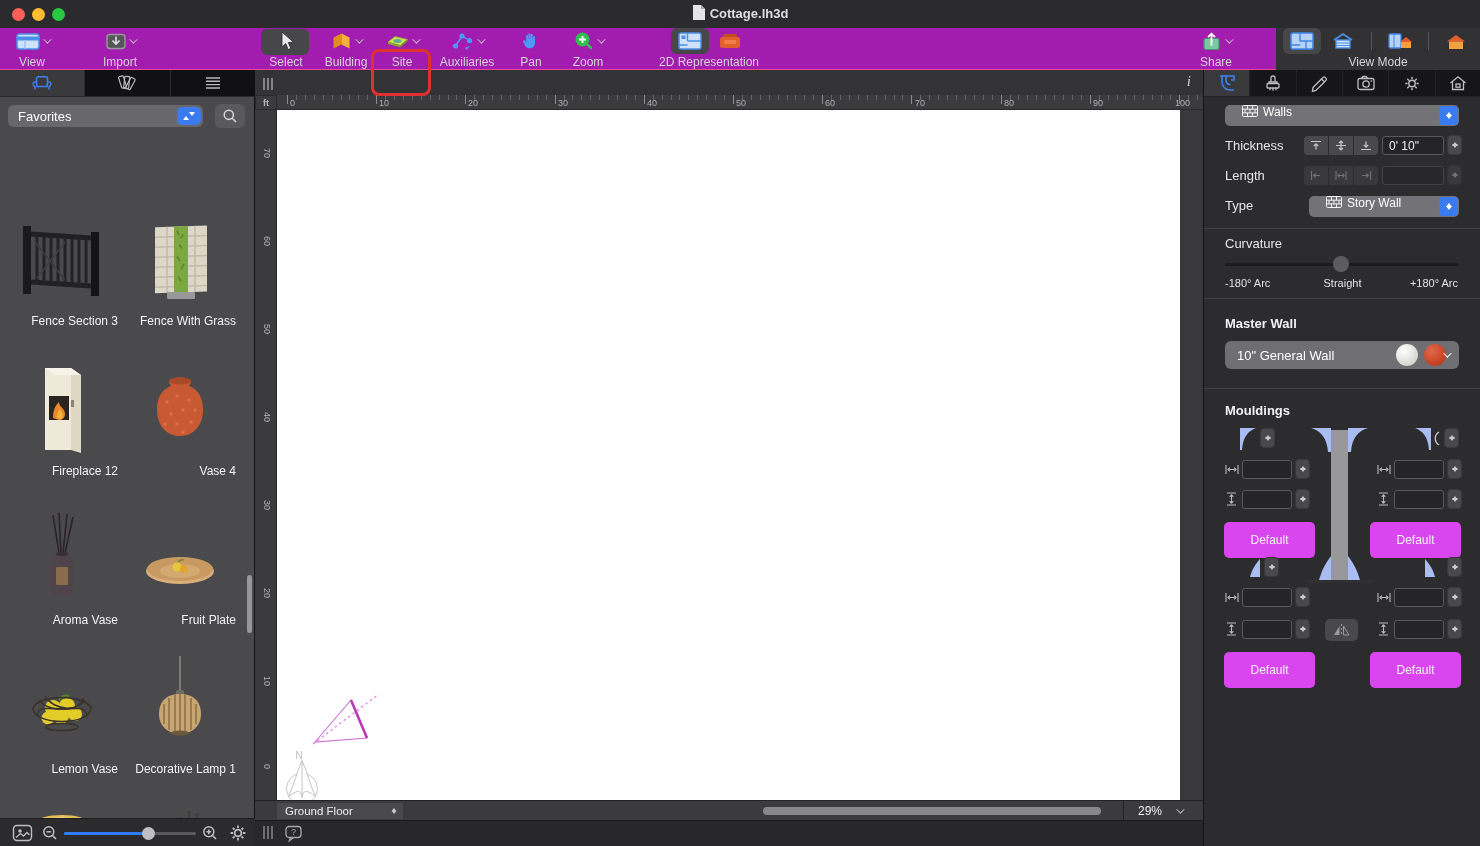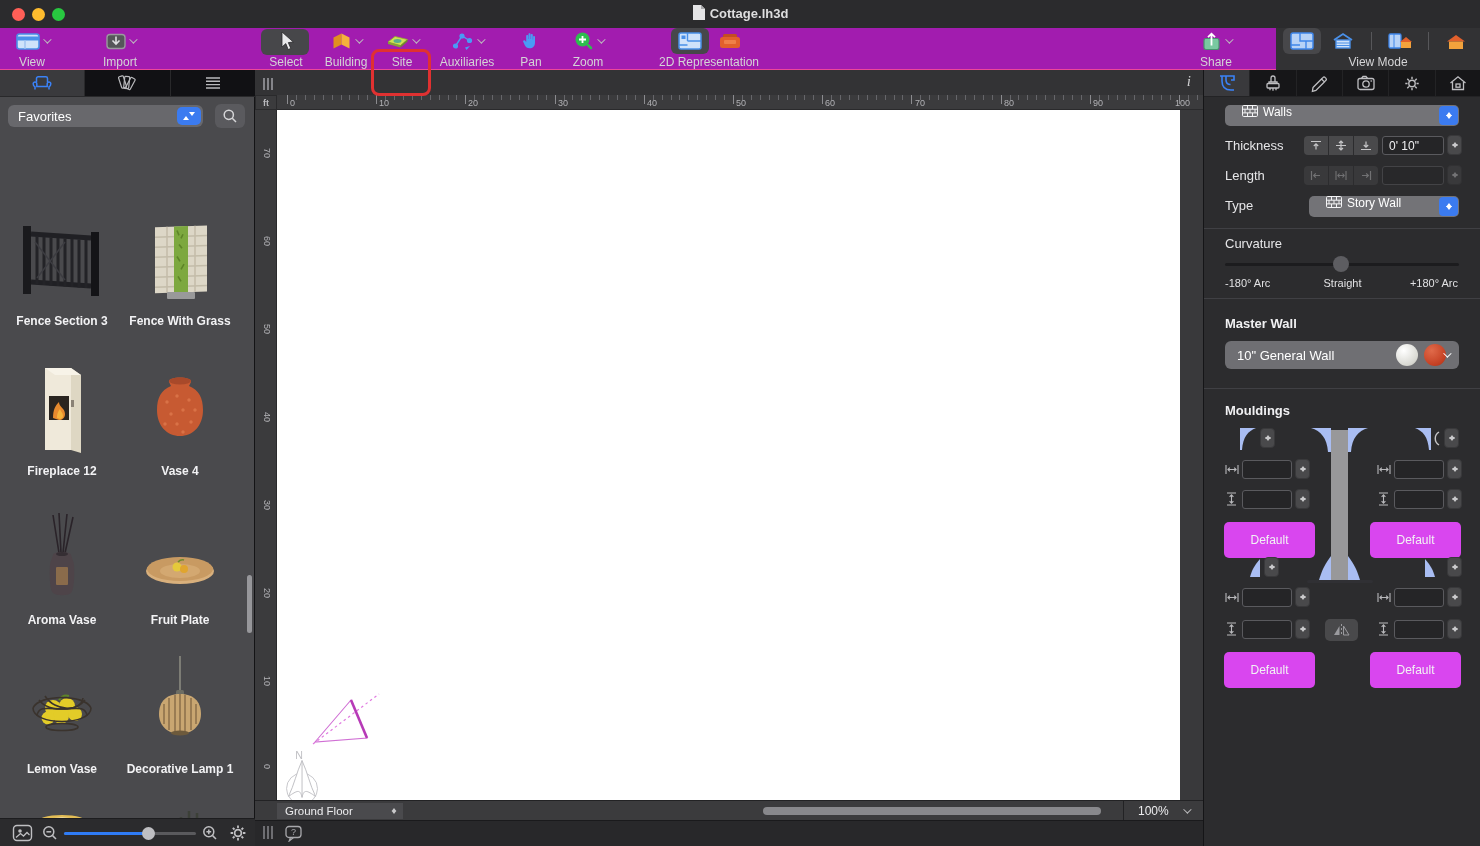--- a/index.html
+++ b/index.html
@@ -24,21 +24,21 @@
   .vsep{width:1px;height:18px;background:#57575a;margin:0 6px;}
   
   .sidebar{position:absolute;left:0;top:70px;width:255px;bottom:0;background:#4a4a4d;border-right:1px solid #141416;}
   .s-tabs{position:absolute;left:0;top:0;width:255px;height:27px;display:flex;background:#111114;border-bottom:1px solid #29292b;}
   .s-tab{flex:1;display:flex;align-items:center;justify-content:center;border-right:1px solid #29292b;background:#111114;}
   .s-tab.on{background:#3a3a3d;}
   .s-search{position:absolute;left:0;top:27px;width:255px;height:36px;}
   .fav{position:absolute;left:8px;top:8px;width:195px;height:22px;background:#68686c;border-radius:6px;display:flex;align-items:center;font-size:13px;color:#fff;padding-left:10px;}
   .favcap{position:absolute;right:2px;top:2px;width:24px;height:18px;background:#3b7bf0;border-radius:5px;display:flex;align-items:center;justify-content:center;}
   .srchbtn{position:absolute;left:215px;top:7px;width:30px;height:24px;background:#5a5a5e;border-radius:6px;display:flex;align-items:center;justify-content:center;}
-  .cell{position:absolute;width:112px;text-align:center;font-weight:bold;}
+  .cell{position:absolute;width:112px;text-align:right;}
   .thumb{height:100px;display:flex;align-items:flex-end;justify-content:center;}
   .ilabel{font-size:12px;color:#f2f2f4;margin-top:6px;white-space:nowrap;}
   .s-scroll{position:absolute;left:247px;top:505px;width:5px;height:58px;background:#97979b;border-radius:3px;}
   .s-bottom{position:absolute;left:0;bottom:0;width:255px;height:28px;background:#2b2b2d;border-top:1px solid #1d1d1f;}
   .slider-track{position:absolute;left:64px;top:13px;width:132px;height:3px;background:#5a5a5d;border-radius:2px;}
   .slider-fill{position:absolute;left:0;top:0;height:3px;width:84px;background:#2f7cf6;border-radius:2px;}
   .slider-thumb{position:absolute;left:78px;top:-5px;width:13px;height:13px;background:#bfbfc2;border-radius:50%;}
   
   .center{position:absolute;left:255px;top:70px;width:948px;bottom:0;background:#39393b;}
   .c-handle{position:absolute;left:0;top:0;width:948px;height:25px;background:#333335;}
@@ -524,21 +524,21 @@
     <div class="c-bottom">
       <div class="gf">
           <span>Ground Floor</span>
         <div class="abs" style="right:6px;top:2px;display:flex;flex-direction:column;align-items:center">
             <span class="tri-u" style="border-bottom-color:#c9c9cb;transform:scale(.8)"></span>
             <span class="tri-d" style="border-top-color:#c9c9cb;transform:scale(.8)"></span>
           </div>
       </div>
       <div class="hscroll"></div>
       <div class="zbox">
-        <span style="margin-left:14px">100%</span>
+        <span style="margin-left:14px">29%</span>
         <span class="chv" style="margin-left:14px"></span>
       </div>
     </div>
     <div class="c-status">
       <div style="margin-left:8px"><span class="hbars" style="height:13px;background:#6e6e72"></span><span class="hbars" style="height:13px;background:#6e6e72"></span><span class="hbars" style="height:13px;background:#6e6e72"></span></div>
       <svg style="margin:0 8px 0 10px" width="18" height="17" viewBox="0 0 18 17">
           <rect x="1" y="1.5" width="15" height="11" rx="3" stroke="#a8a8ac" stroke-width="1.3" fill="none"></rect>
           <path d="M5.5 12.5 L4.2 16 L8.5 12.5" fill="none" stroke="#a8a8ac" stroke-width="1.2"></path>
           <text x="8.5" y="10.3" font-size="9" fill="#a8a8ac" text-anchor="middle">?</text>
         </svg>

